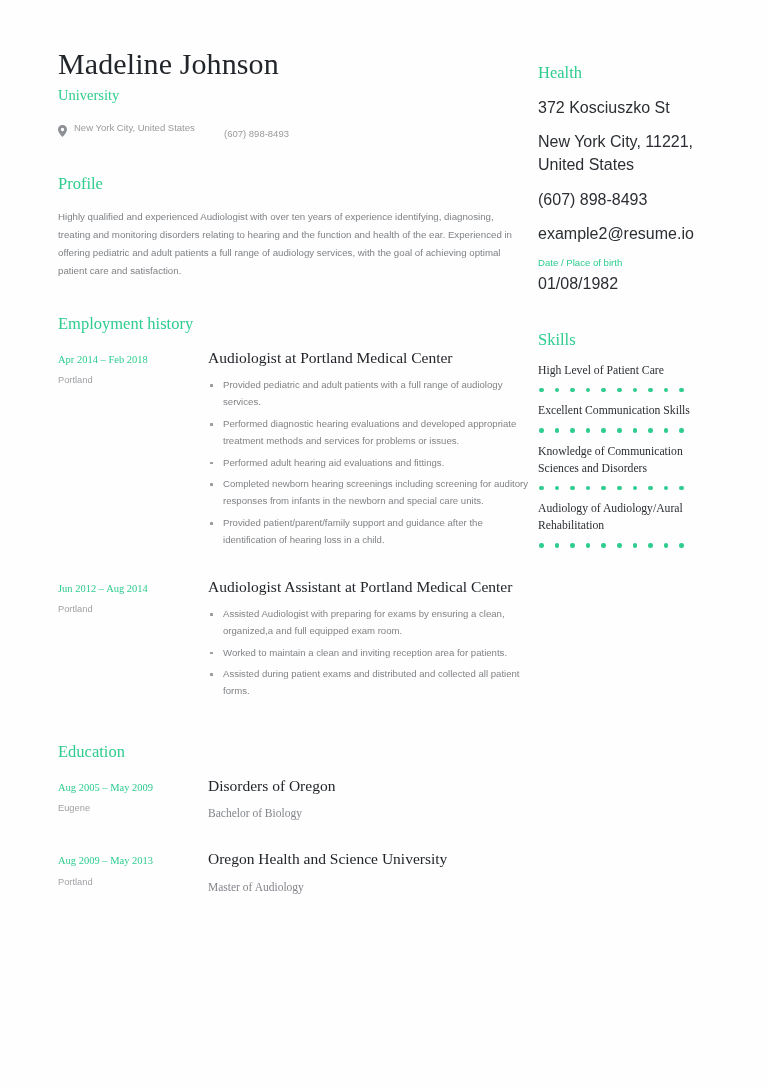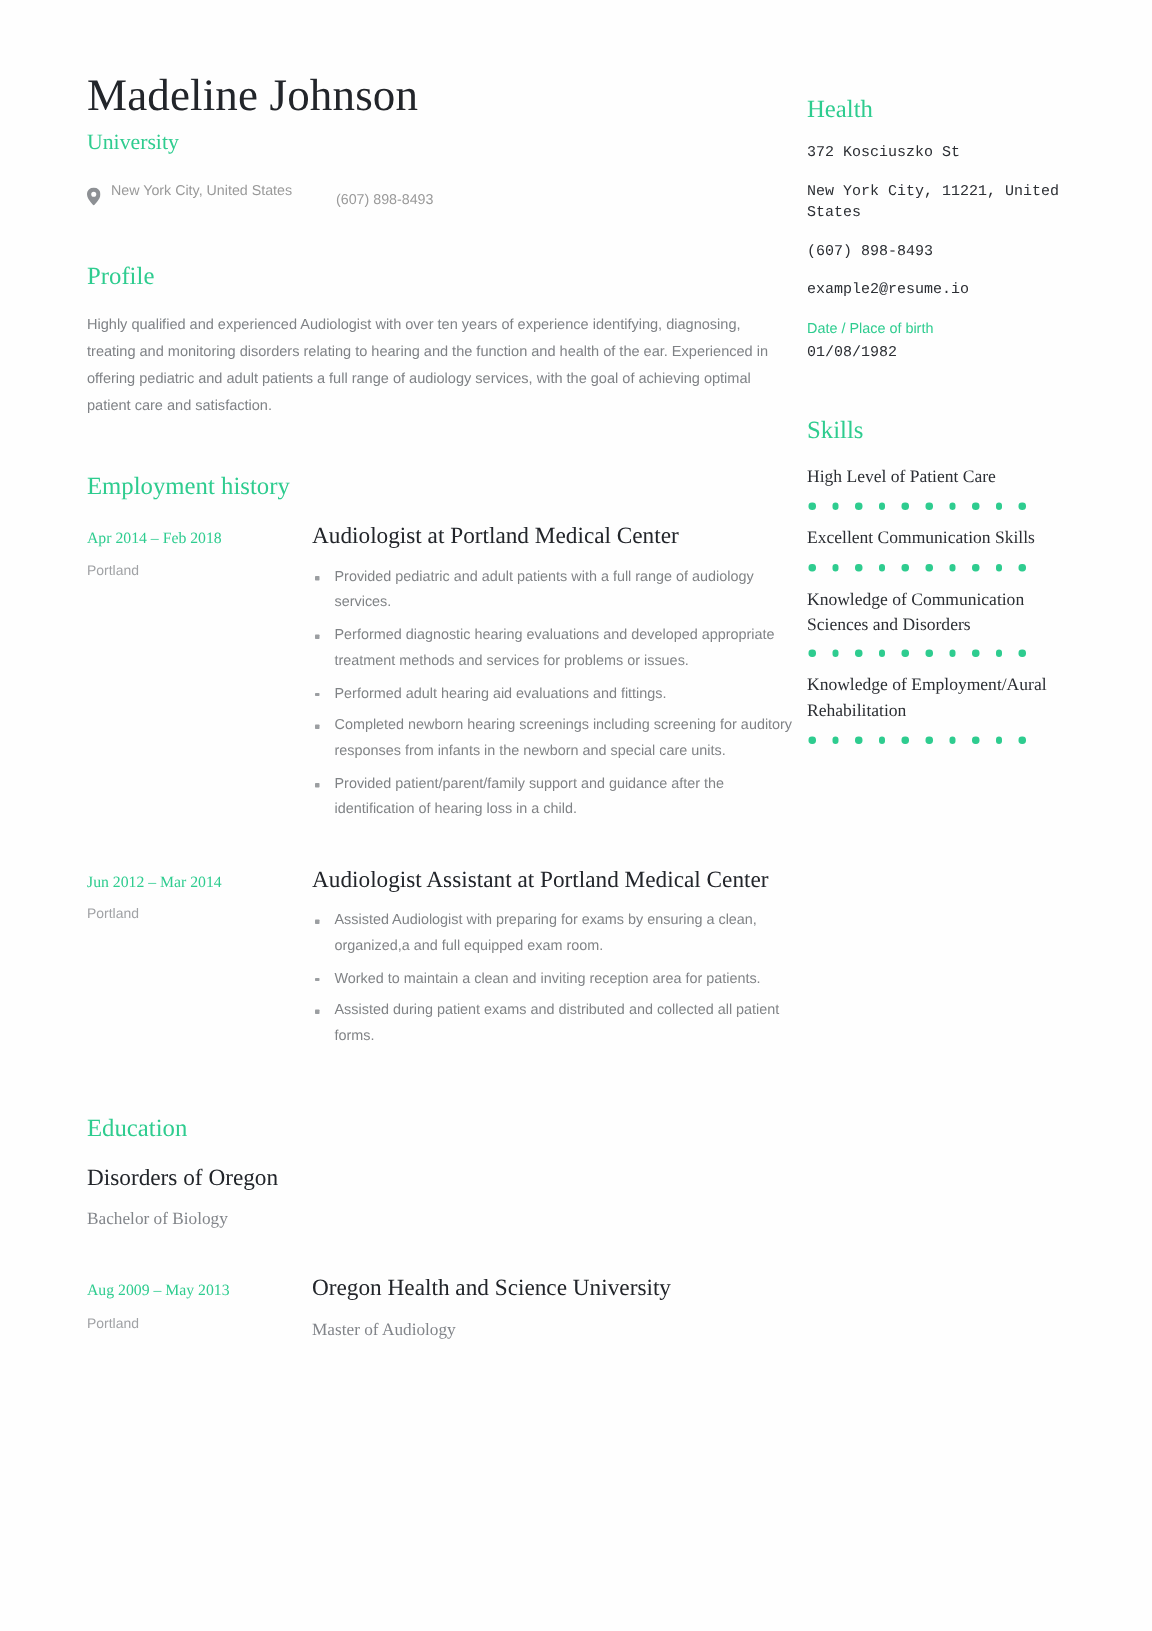--- a/index.html
+++ b/index.html
@@ -147,22 +147,22 @@
   
   .side-title {
     font-family: "Liberation Serif", serif;
     font-size: 16.5px;
     color: #2ecc8f;
     font-weight: 400;
     margin-bottom: 13px;
   }
   .side-block { margin-bottom: 0; }
   .detail-line {
-    font-family: Liberation Mono, monospace;
-    font-size: 10px;
+    font-family: Liberation Sans, sans-serif;
+    font-size: 16px;
     color: #2b2e33;
     line-height: 1.45;
     margin-bottom: 11px;
   }
   .detail-label {
     font-size: 9.6px;
     color: #2ecc8f;
     line-height: 1.4;
     margin-bottom: 3px;
   }
@@ -231,38 +231,42 @@
               <li>Performed diagnostic hearing evaluations and developed appropriate treatment methods and services for problems or issues.</li>
               <li>Performed adult hearing aid evaluations and fittings.</li>
               <li>Completed newborn hearing screenings including screening for auditory responses from infants in the newborn and special care units.</li>
               <li>Provided patient/parent/family support and guidance after the identification of hearing loss in a child.</li>
             </ul>
           </div>
         </div>
 
         <div class="entry" style="margin-top:28px;">
           <div class="entry-meta">
-            <div class="entry-date">Jun 2012 – Mar 2014</div>
+            <div class="entry-date">Jun 2012 – Aug 2014</div>
             <div class="entry-place">Portland</div>
           </div>
           <div class="entry-body">
             <h3 class="entry-role">Audiologist Assistant at Portland Medical Center</h3>
             <ul class="bullets">
               <li>Assisted Audiologist with preparing for exams by ensuring a clean, organized,a and full equipped exam room.</li>
               <li>Worked to maintain a clean and inviting reception area for patients.</li>
               <li>Assisted during patient exams and distributed and collected all patient forms.</li>
             </ul>
           </div>
         </div>
       </div>
 
       <div class="section" style="margin-top:42px;">
         <h2 class="section-title">Education</h2>
 
         <div class="entry">
+          <div class="entry-meta">
+            <div class="entry-date">Aug 2005 – May 2009</div>
+            <div class="entry-place">Eugene</div>
+          </div>
           <div class="entry-body">
             <h3 class="entry-role">Disorders of Oregon</h3>
             <div class="entry-sub">Bachelor of Biology</div>
           </div>
         </div>
 
         <div class="entry" style="margin-top:28px;">
           <div class="entry-meta">
             <div class="entry-date">Aug 2009 – May 2013</div>
             <div class="entry-place">Portland</div>
@@ -330,21 +334,21 @@
                 <span class="dot"></span>
                 <span class="dot"></span>
                 <span class="dot"></span>
                 <span class="dot"></span>
                 <span class="dot"></span>
                 <span class="dot"></span>
                 <span class="dot"></span>
               </div>
             </div>
             <div class="skill">
-              <div class="skill-name">Knowledge of Employment/Aural Rehabilitation</div>
+              <div class="skill-name">Audiology of Audiology/Aural Rehabilitation</div>
               <div class="skill-dots">
                 <span class="dot"></span>
                 <span class="dot"></span>
                 <span class="dot"></span>
                 <span class="dot"></span>
                 <span class="dot"></span>
                 <span class="dot"></span>
                 <span class="dot"></span>
                 <span class="dot"></span>
                 <span class="dot"></span>

